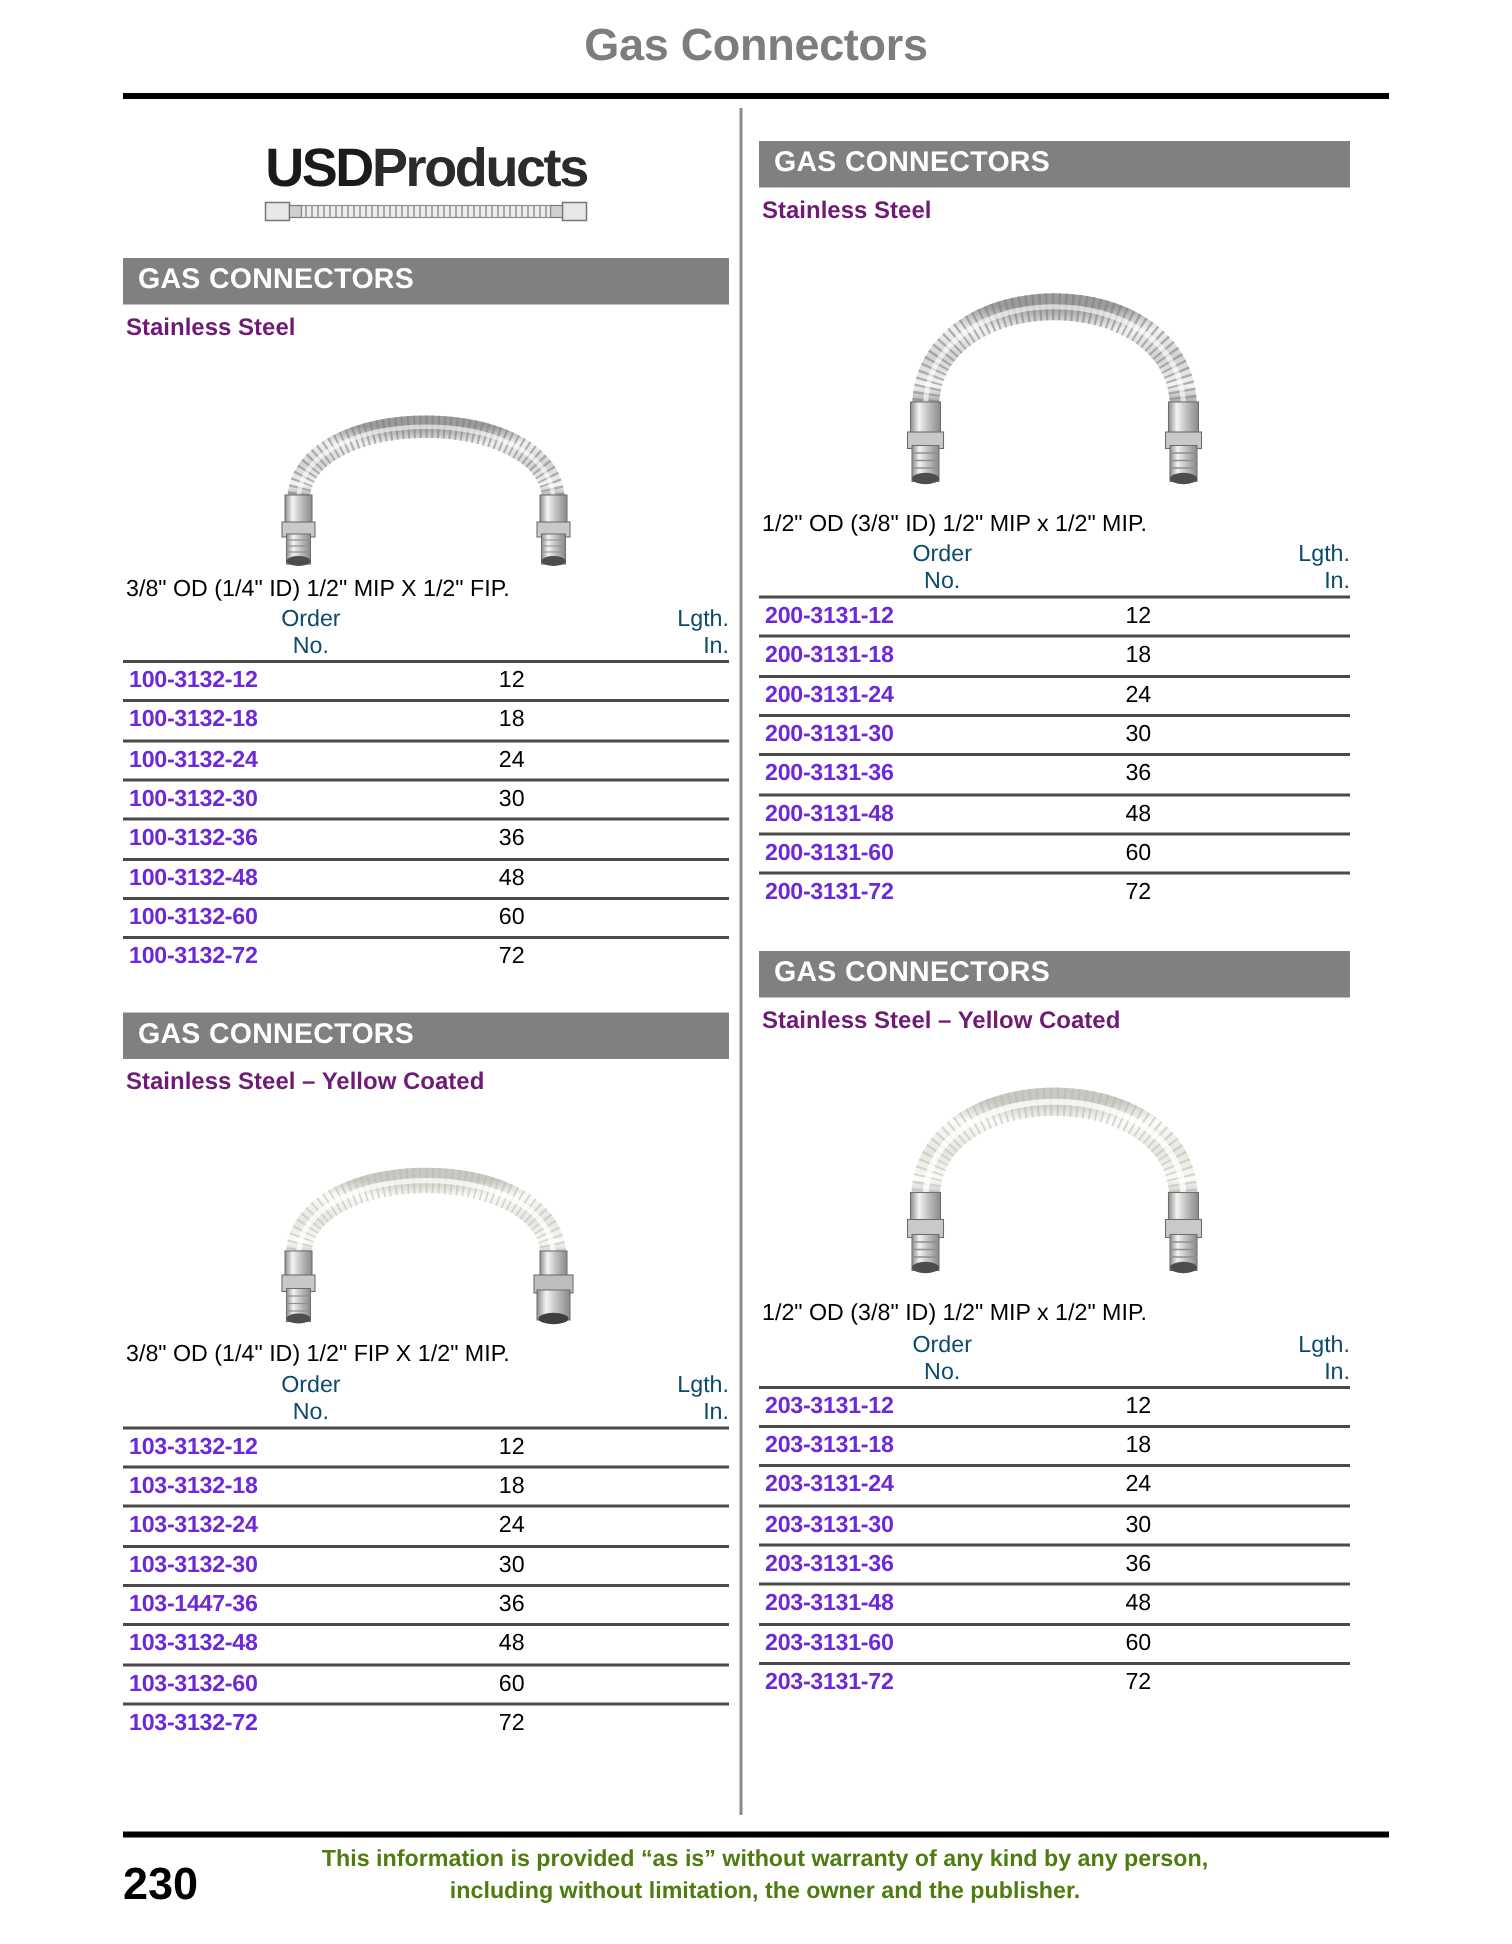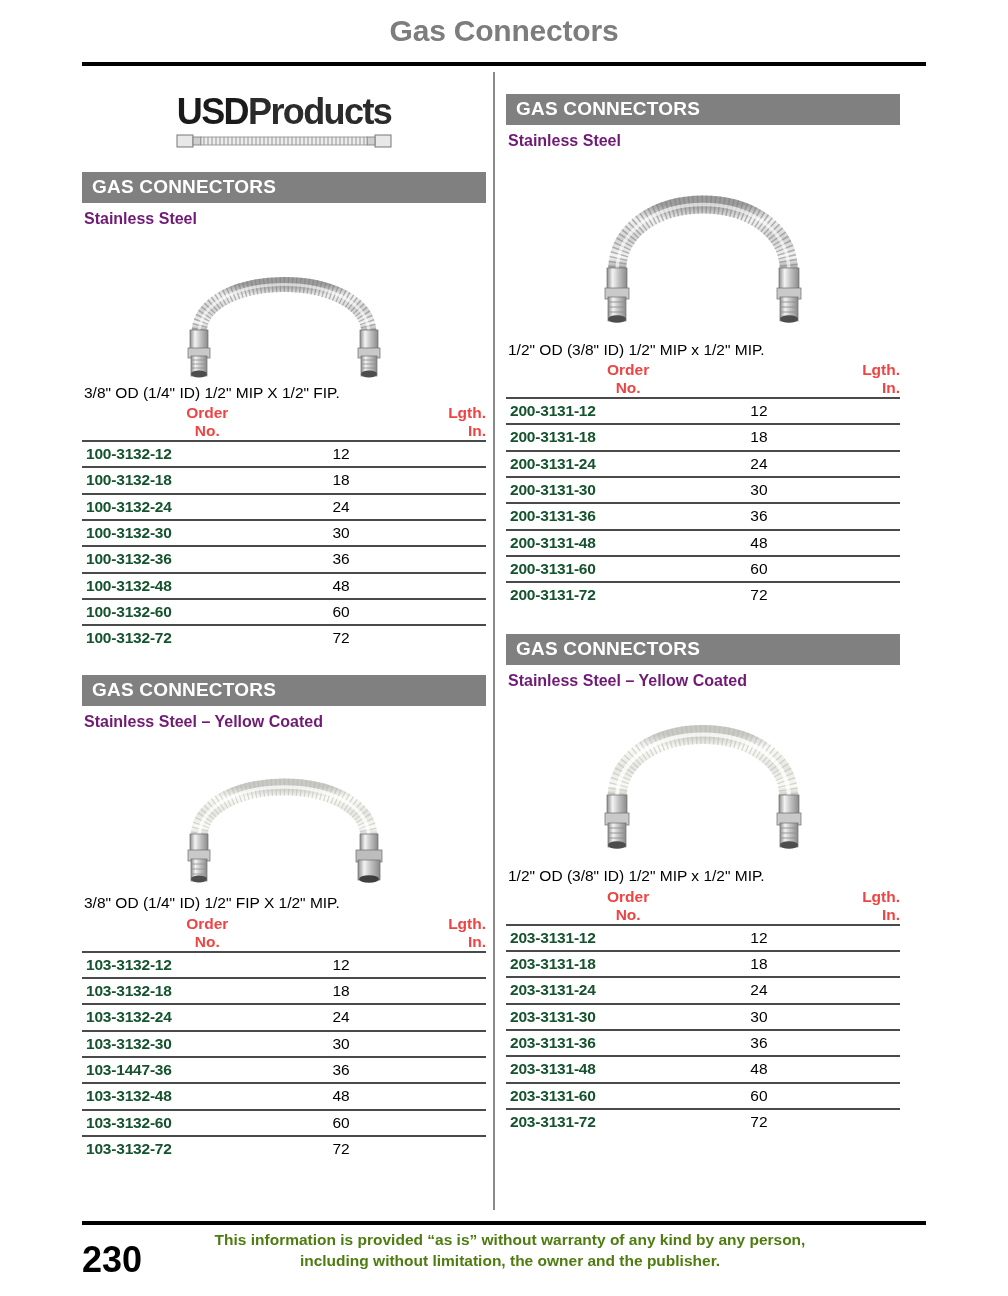--- a/index.html
+++ b/index.html
@@ -116,40 +116,40 @@
   }
 
   
   table.order-table {
     border-collapse: collapse;
     width: 100%;
     margin-top: 2px;
   }
   table.order-table th {
     font-size: 15.5px;
-    font-weight: bold;
-    color: #ef4444;
+    font-weight: normal;
+    color: #0c4a6e;
     padding: 0;
     text-align: center;
     line-height: 1.15;
     border: 0;
   }
   table.order-table th.c-order { width: 62%; text-align: center; padding-left: 0; }
   table.order-table th.c-lgth  { width: 38%; text-align: right; }
   .th-stack { display: block; }
   .th-stack span { display: block; }
 
   table.order-table td {
     font-size: 15.5px;
     padding: 2px 0 3px 0;
     border-top: 2px solid #4a4a4a;
     line-height: 1.25;
   }
   table.order-table td.ord {
-    color: #14532d;
+    color: #6d28d9;
     font-weight: bold;
     text-align: left;
     padding-left: 4px;
     letter-spacing: -0.2px;
   }
   table.order-table td.len {
     color: #000000;
     font-weight: normal;
   }
 
@@ -166,21 +166,21 @@
     position: absolute;
     left: 0;
     top: 1228px;
     width: 1008px;
     height: 60px;
   }
   .page-num {
     position: absolute;
     left: 82px;
     top: 14px;
-    font-size: 36px;
+    font-size: 30px;
     font-weight: bold;
     color: #000000;
     line-height: 1;
   }
   .disclaimer {
     position: absolute;
     left: 150px;
     width: 720px;
     top: 2px;
     text-align: center;

